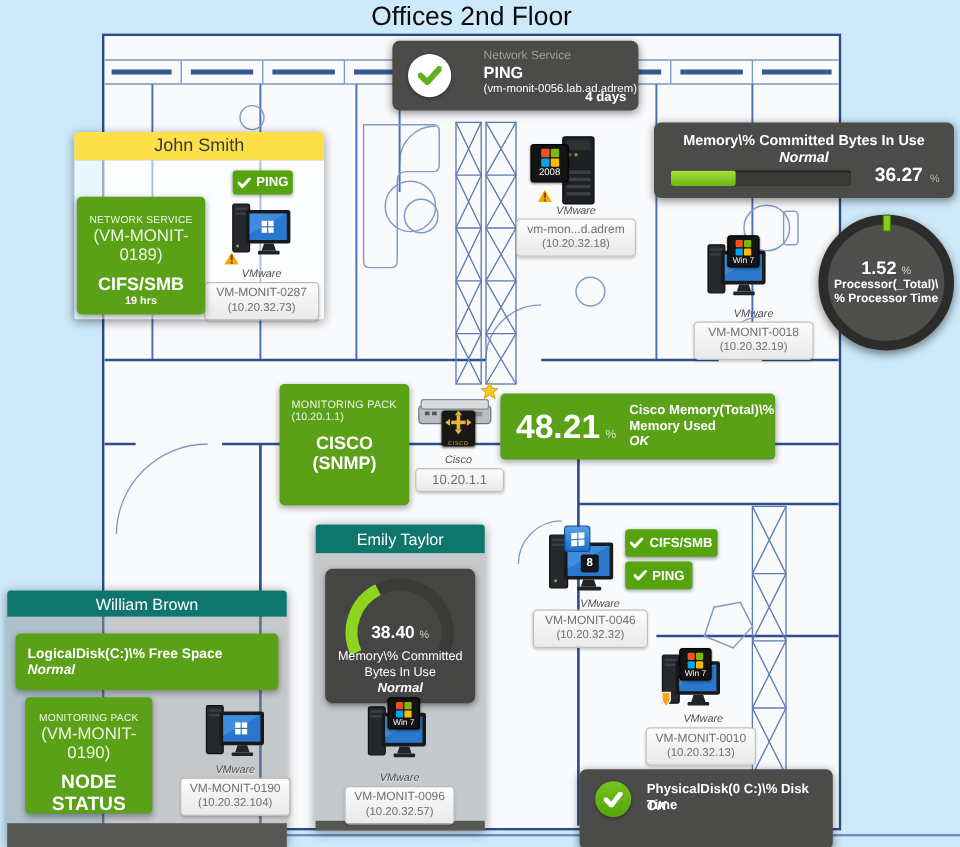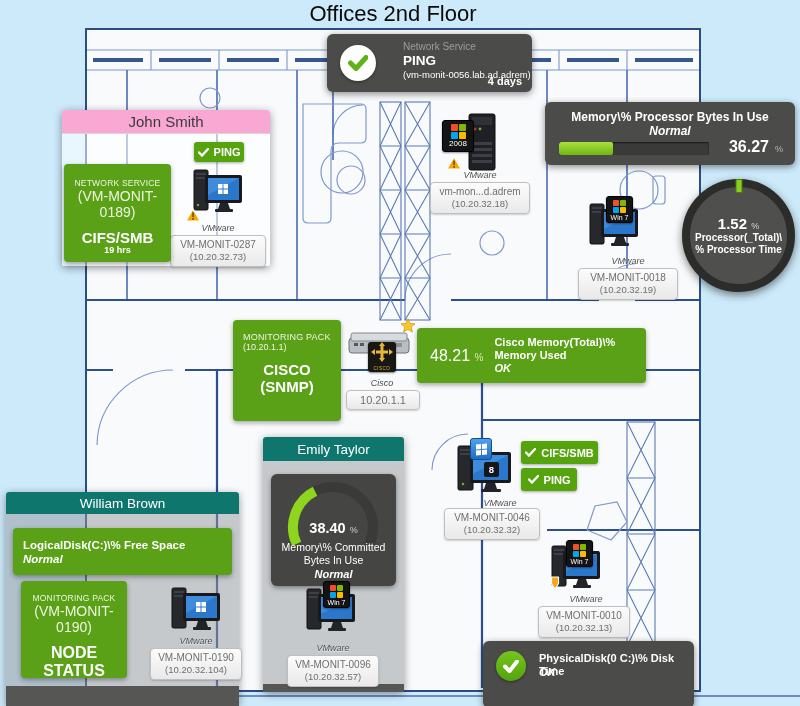--- a/index.html
+++ b/index.html
@@ -66,40 +66,40 @@
 
   .cisco-pack { left:233px; top:320px; width:108px; height:101px; padding:12px 10px 0 10px; }
   .cisco-pack .k, .cisco-pack .tg { text-align:left; font-size:9px; }
   .cisco-pack .big { font-size:15px; }
 
   .node-pack { left:21px; top:581px; width:106px; height:97px; padding-top:12px; z-index:8; }
   .node-pack .big { font-size:16px; line-height:18px; }
 
   .cisco-mem { left:417px; top:328px; width:229px; height:55px; display:flex; align-items:center; text-align:left; }
   .cisco-mem .vwrap { padding-left:13px; white-space:nowrap; }
-  .cisco-mem .v { font-size:16px; font-weight:normal; }
+  .cisco-mem .v { font-size:28px; font-weight:bold; }
   .cisco-mem .u { font-size:10px; color:#d5e7bb; }
   .cisco-mem .rt { margin-left:11px; font-size:11px; font-weight:bold; line-height:13px; }
   .cisco-mem .ok { font-style:italic; }
 
   .freespace { left:13px; top:528px; width:219px; height:47px; display:flex; align-items:center; text-align:left; z-index:8; }
   .freespace .v { font-size:20px; font-weight:bold; padding-left:18px; }
   .freespace .u { font-size:10px; color:#d5e7bb; }
   .freespace .rt { margin-left:10px; font-size:11.5px; font-weight:bold; line-height:14px; }
   .freespace .ok { font-style:italic; }
 
   .gbadge { position:absolute; background:#55a40e; border-radius:3px; color:#fff; font-weight:bold;
             font-size:11px; display:flex; align-items:center; justify-content:center; gap:5px;
             box-shadow:0 1px 3px rgba(0,0,0,.35); z-index:7; }
 
   
   .pcard { position:absolute; border-radius:3px; box-shadow:0 2px 9px rgba(0,0,0,.4); z-index:5; }
   .phead { position:absolute; left:0; right:0; top:0; height:24px; display:flex; align-items:center;
            justify-content:center; font-size:13.5px; border-radius:3px 3px 0 0; }
-  .phead.light { background:#f9a8d4; color:#3a3a3a; font-size:15px; border-bottom:1px solid #d8d8d8; }
+  .phead.light { background:#fde047; color:#3a3a3a; font-size:15px; border-bottom:1px solid #d8d8d8; }
   .phead.dark { background:#0f766e; color:#fff; }
   .pbody { position:absolute; left:0; right:0; top:24px; bottom:0; }
   .pbody.lite { background:rgba(255,255,255,.55); }
   .pbody.grey { background:rgba(148,152,156,.5); }
   .pfoot { position:absolute; left:0; right:0; bottom:0; background:#565654; }
 
   .card-john { left:62px; top:110px; width:208px; height:156px; }
   .card-emily { left:263px; top:437px; width:141px; height:255px; }
   .card-william { left:6px; top:492px; width:233px; height:214px; }
 
@@ -207,21 +207,21 @@
           <path d="M2.5 8 L8 13.5 L18 2.5" stroke="#5fb219" stroke-width="5" fill="none" stroke-linecap="round" stroke-linejoin="round"></path>
         </svg>
     </span>
     <div class="cat">Network Service</div>
     <div class="nm">PING</div>
     <div class="hst">(vm-monit-0056.lab.ad.adrem)</div>
     <div class="age">4 days</div>
   </div>
 
   <div class="dpanel mem-panel">
-    <div class="t">Memory\% Processor Bytes In Use</div>
+    <div class="t">Memory\% Committed Bytes In Use</div>
     <div class="s">Normal</div>
     <div class="bar-track">
       <div class="bar-fill" style="width: 36.27%;"></div>
     </div>
     <div class="v">36.27</div>
     <div class="u">%</div>
   </div>
 
   <div class="cpu-gauge">
     <div class="tick"></div>

